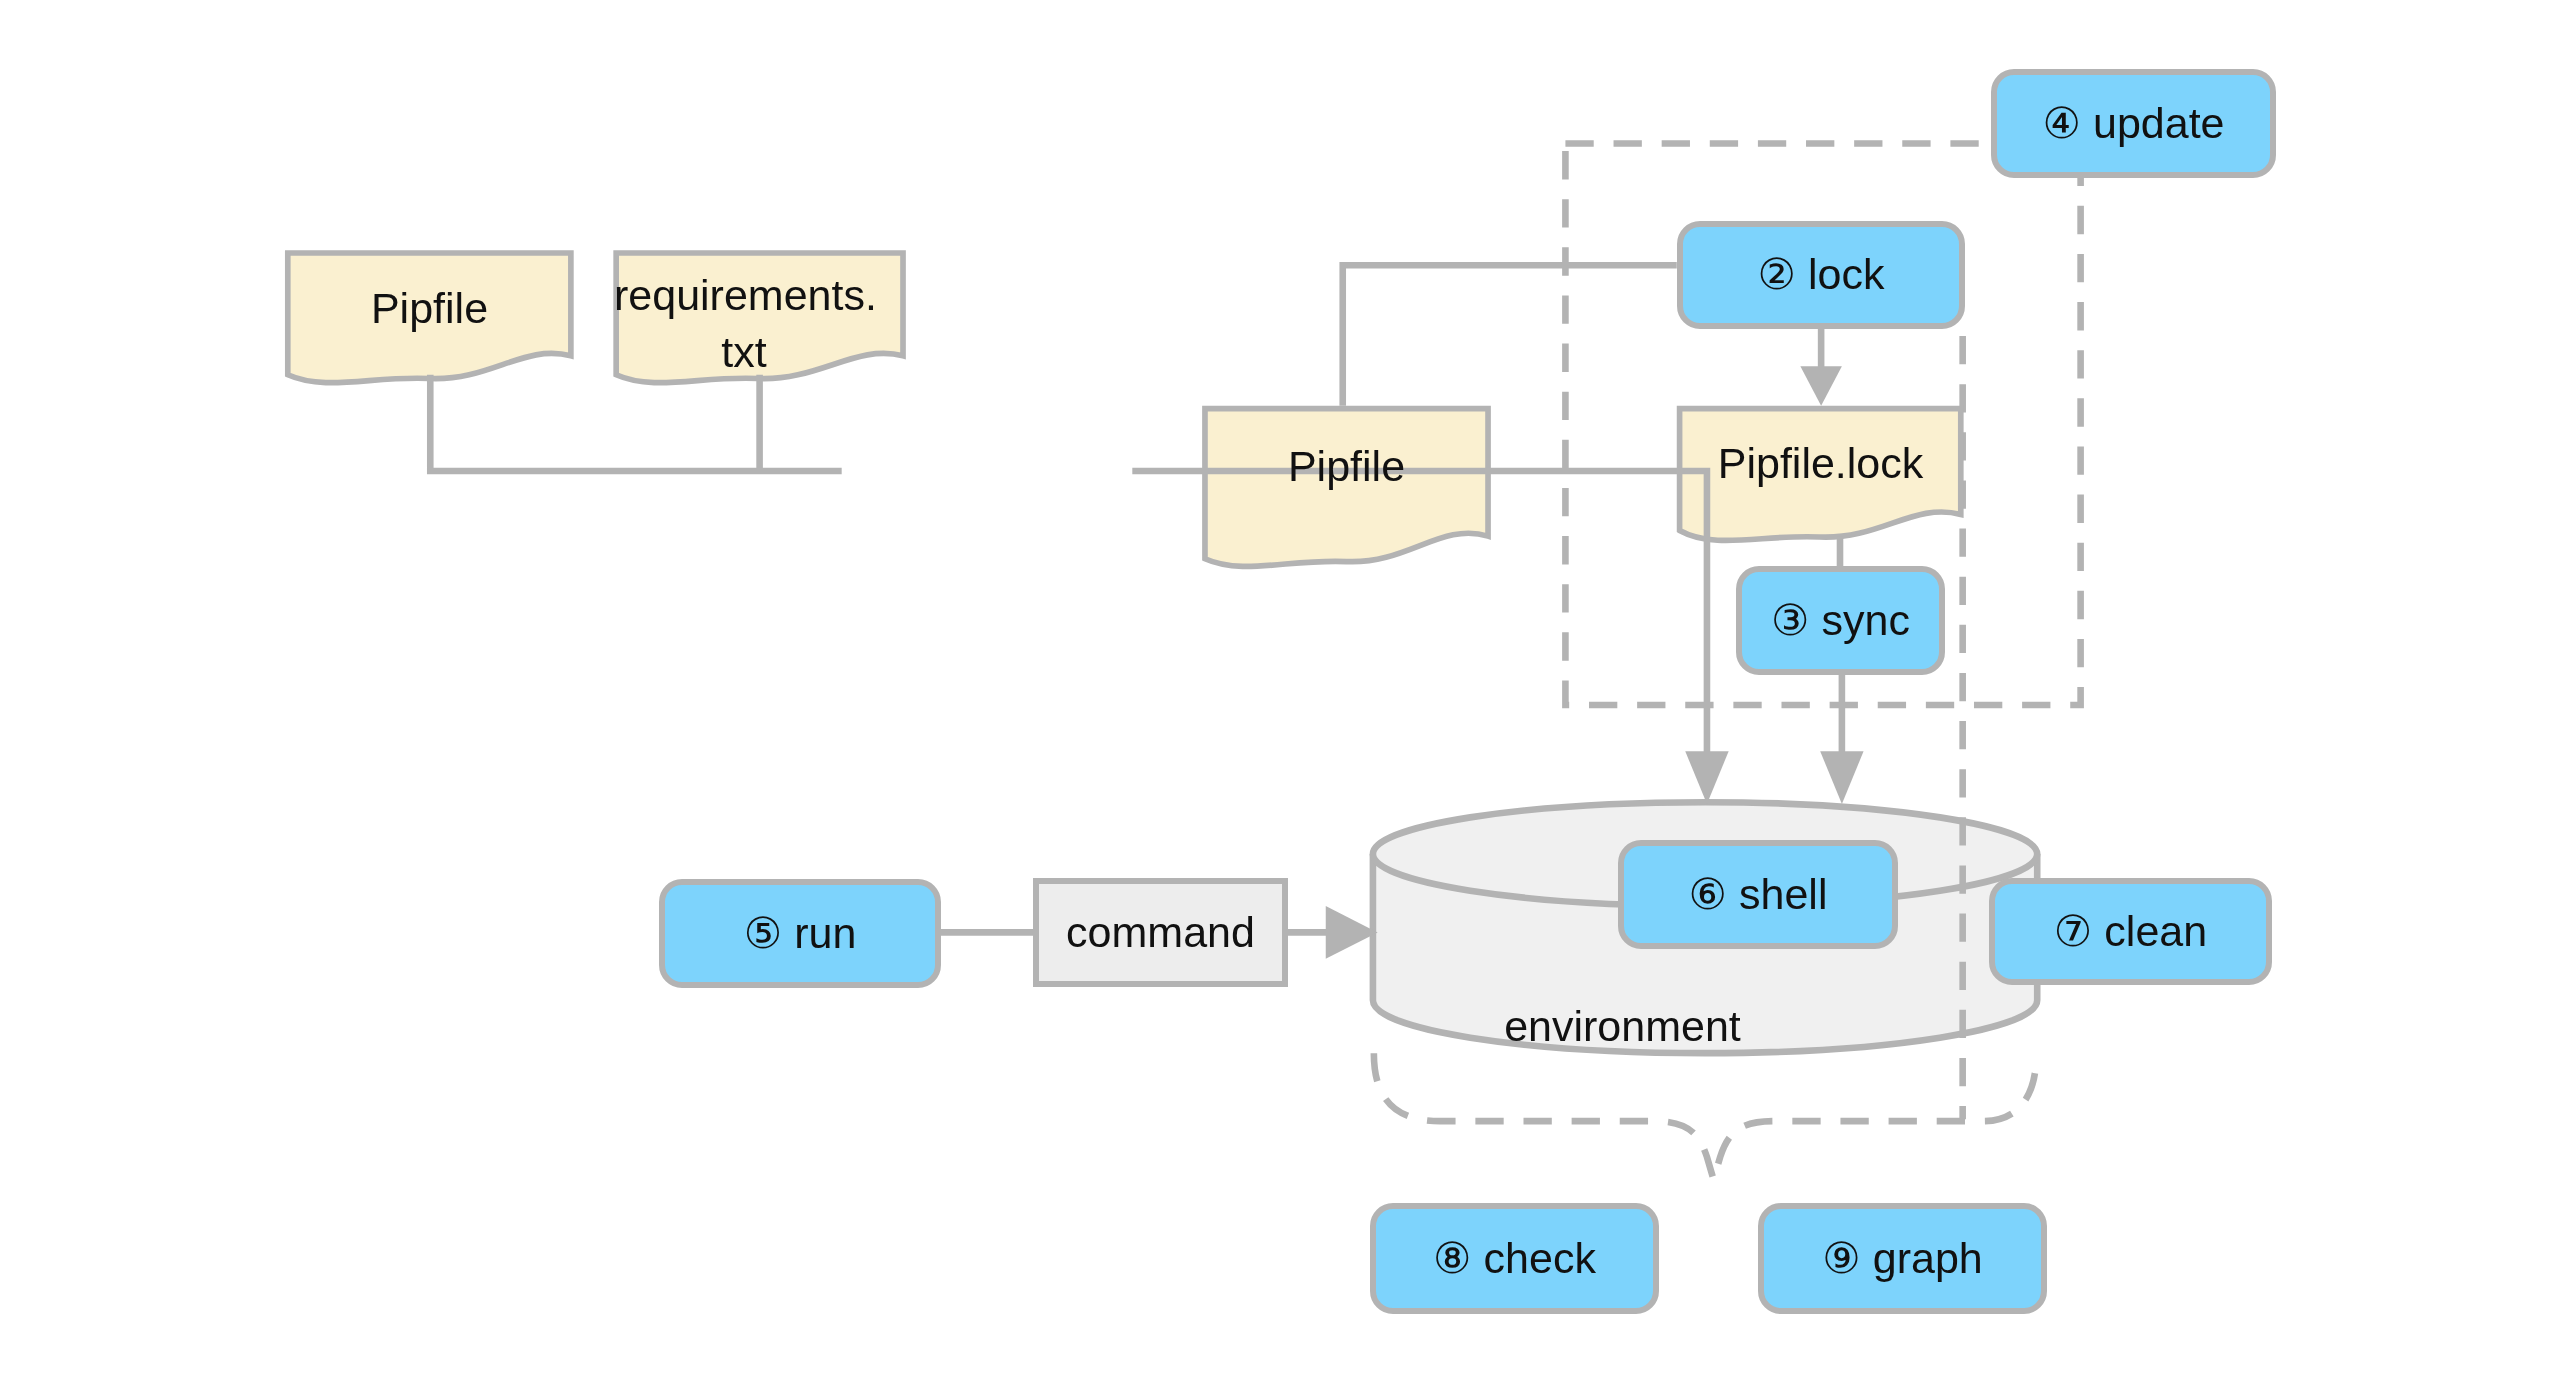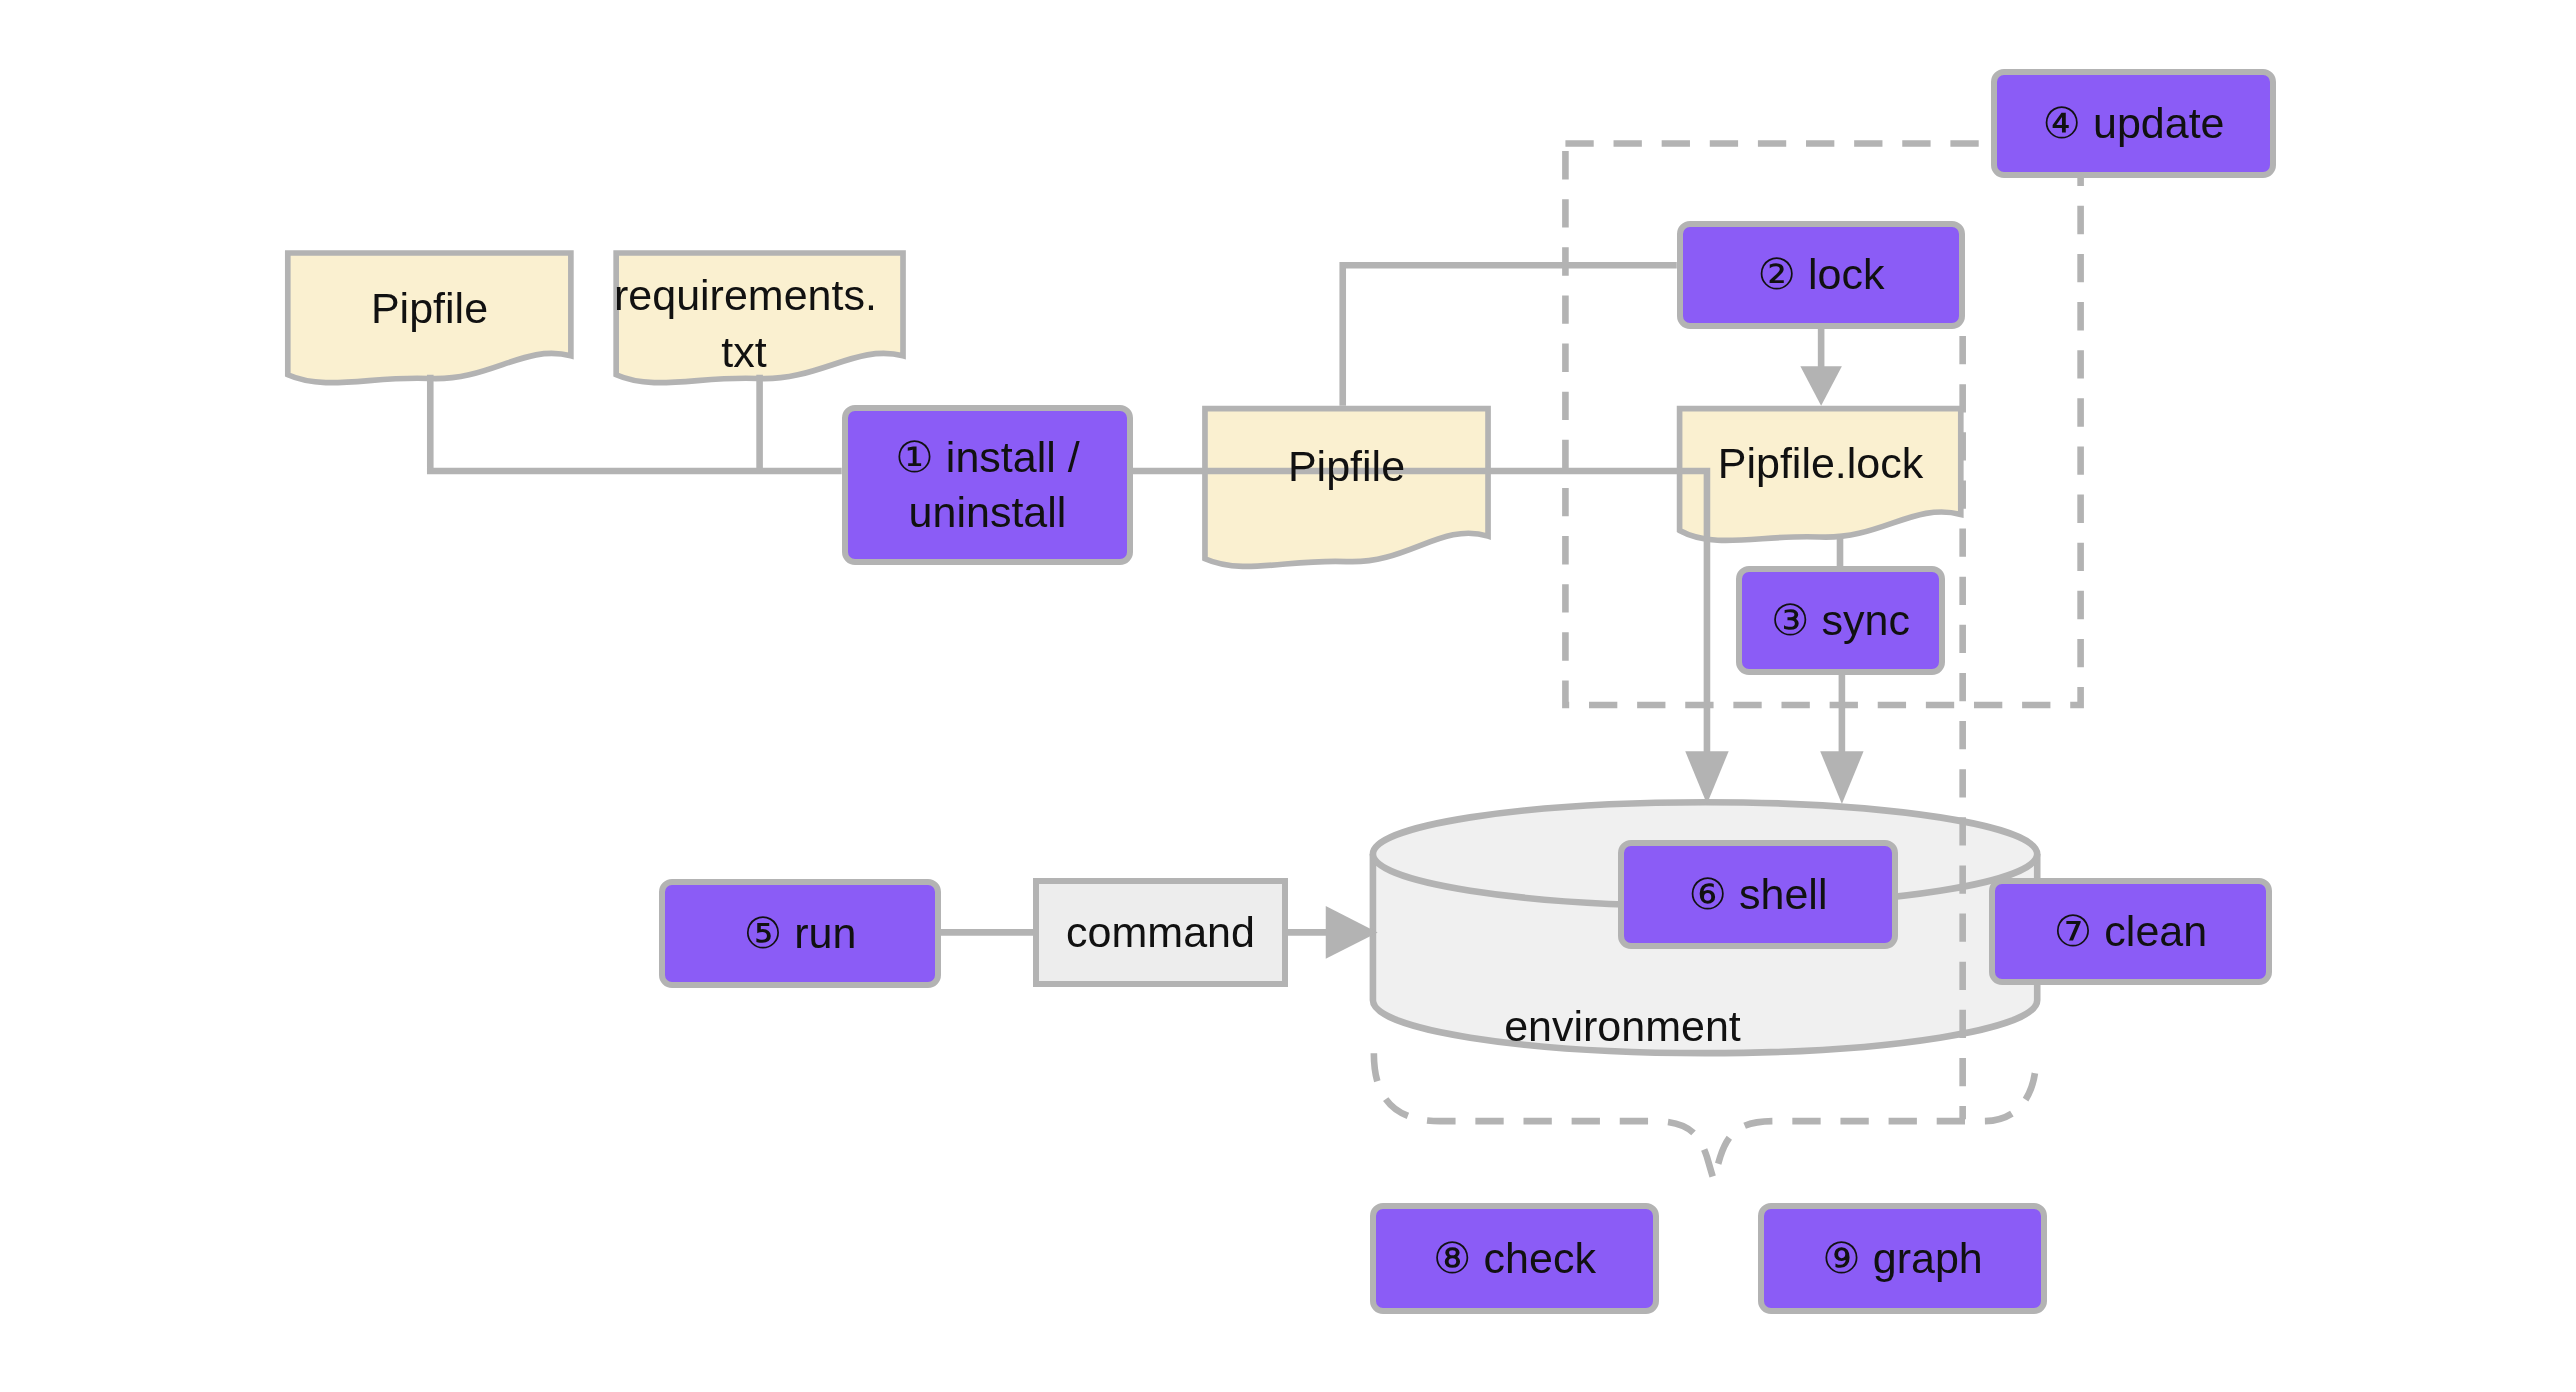--- a/index.html
+++ b/index.html
@@ -1,20 +1,20 @@
 <!DOCTYPE html>
 <html style="font-size:15px"><head>
 <meta charset="utf-8">
 <style>
   html,body{margin:0;padding:0;background:#ffffff;}
   .stage{position:relative;width:2576px;height:1393px;background:#ffffff;overflow:hidden;
          font-family:"Liberation Sans","DejaVu Sans",sans-serif;color:#111111;}
   .layer{position:absolute;left:0;top:0;}
-  .node{position:absolute;box-sizing:border-box;border:6.6px solid #b3b3b3;border-radius:13px;
-        background:#8b5cf6;display:flex;flex-direction:column;align-items:center;justify-content:center;
+  .node{position:absolute;box-sizing:border-box;border:6.6px solid #b3b3b3;border-radius:23px;
+        background:#7dd3fc;display:flex;flex-direction:column;align-items:center;justify-content:center;
         font-size:43px;line-height:1.28;color:#111111;text-align:center;}
   .node.square{border-radius:0;background:#ededed;}
   .doclabel{position:absolute;text-align:center;font-size:43px;line-height:1.32;color:#111111;}
   .envlabel{position:absolute;text-align:center;font-size:43px;color:#111111;}
 </style>
 </head>
 <body>
 
 <div class="stage">
 
@@ -50,24 +50,20 @@
       <path d="M1365,988 L1408,988"></path>
     </g>
     <g fill="#b3b3b3" stroke="none">
       <path d="M1786,796 L1832,796 L1809,852 Z"></path>
       <path d="M1929,796 L1975,796 L1952,852 Z"></path>
       <path d="M1908,388 L1952,388 L1930,430 Z"></path>
       <path d="M1405,960 L1405,1016 L1460,988 Z"></path>
     </g>
   </svg>
 
-  <div class="node" style="left:842px;top:405px;width:291px;height:160px;">
-    <span>① install /</span>
-    <span>uninstall</span>
-  </div>
 
   <div class="node" style="left:1677px;top:221px;width:288px;height:108px;">
     <span>② lock</span>
   </div>
 
   <div class="node" style="left:1736px;top:566px;width:209px;height:109px;">
     <span>③ sync</span>
   </div>
 
   <div class="node" style="left:1991px;top:69px;width:285px;height:109px;">

